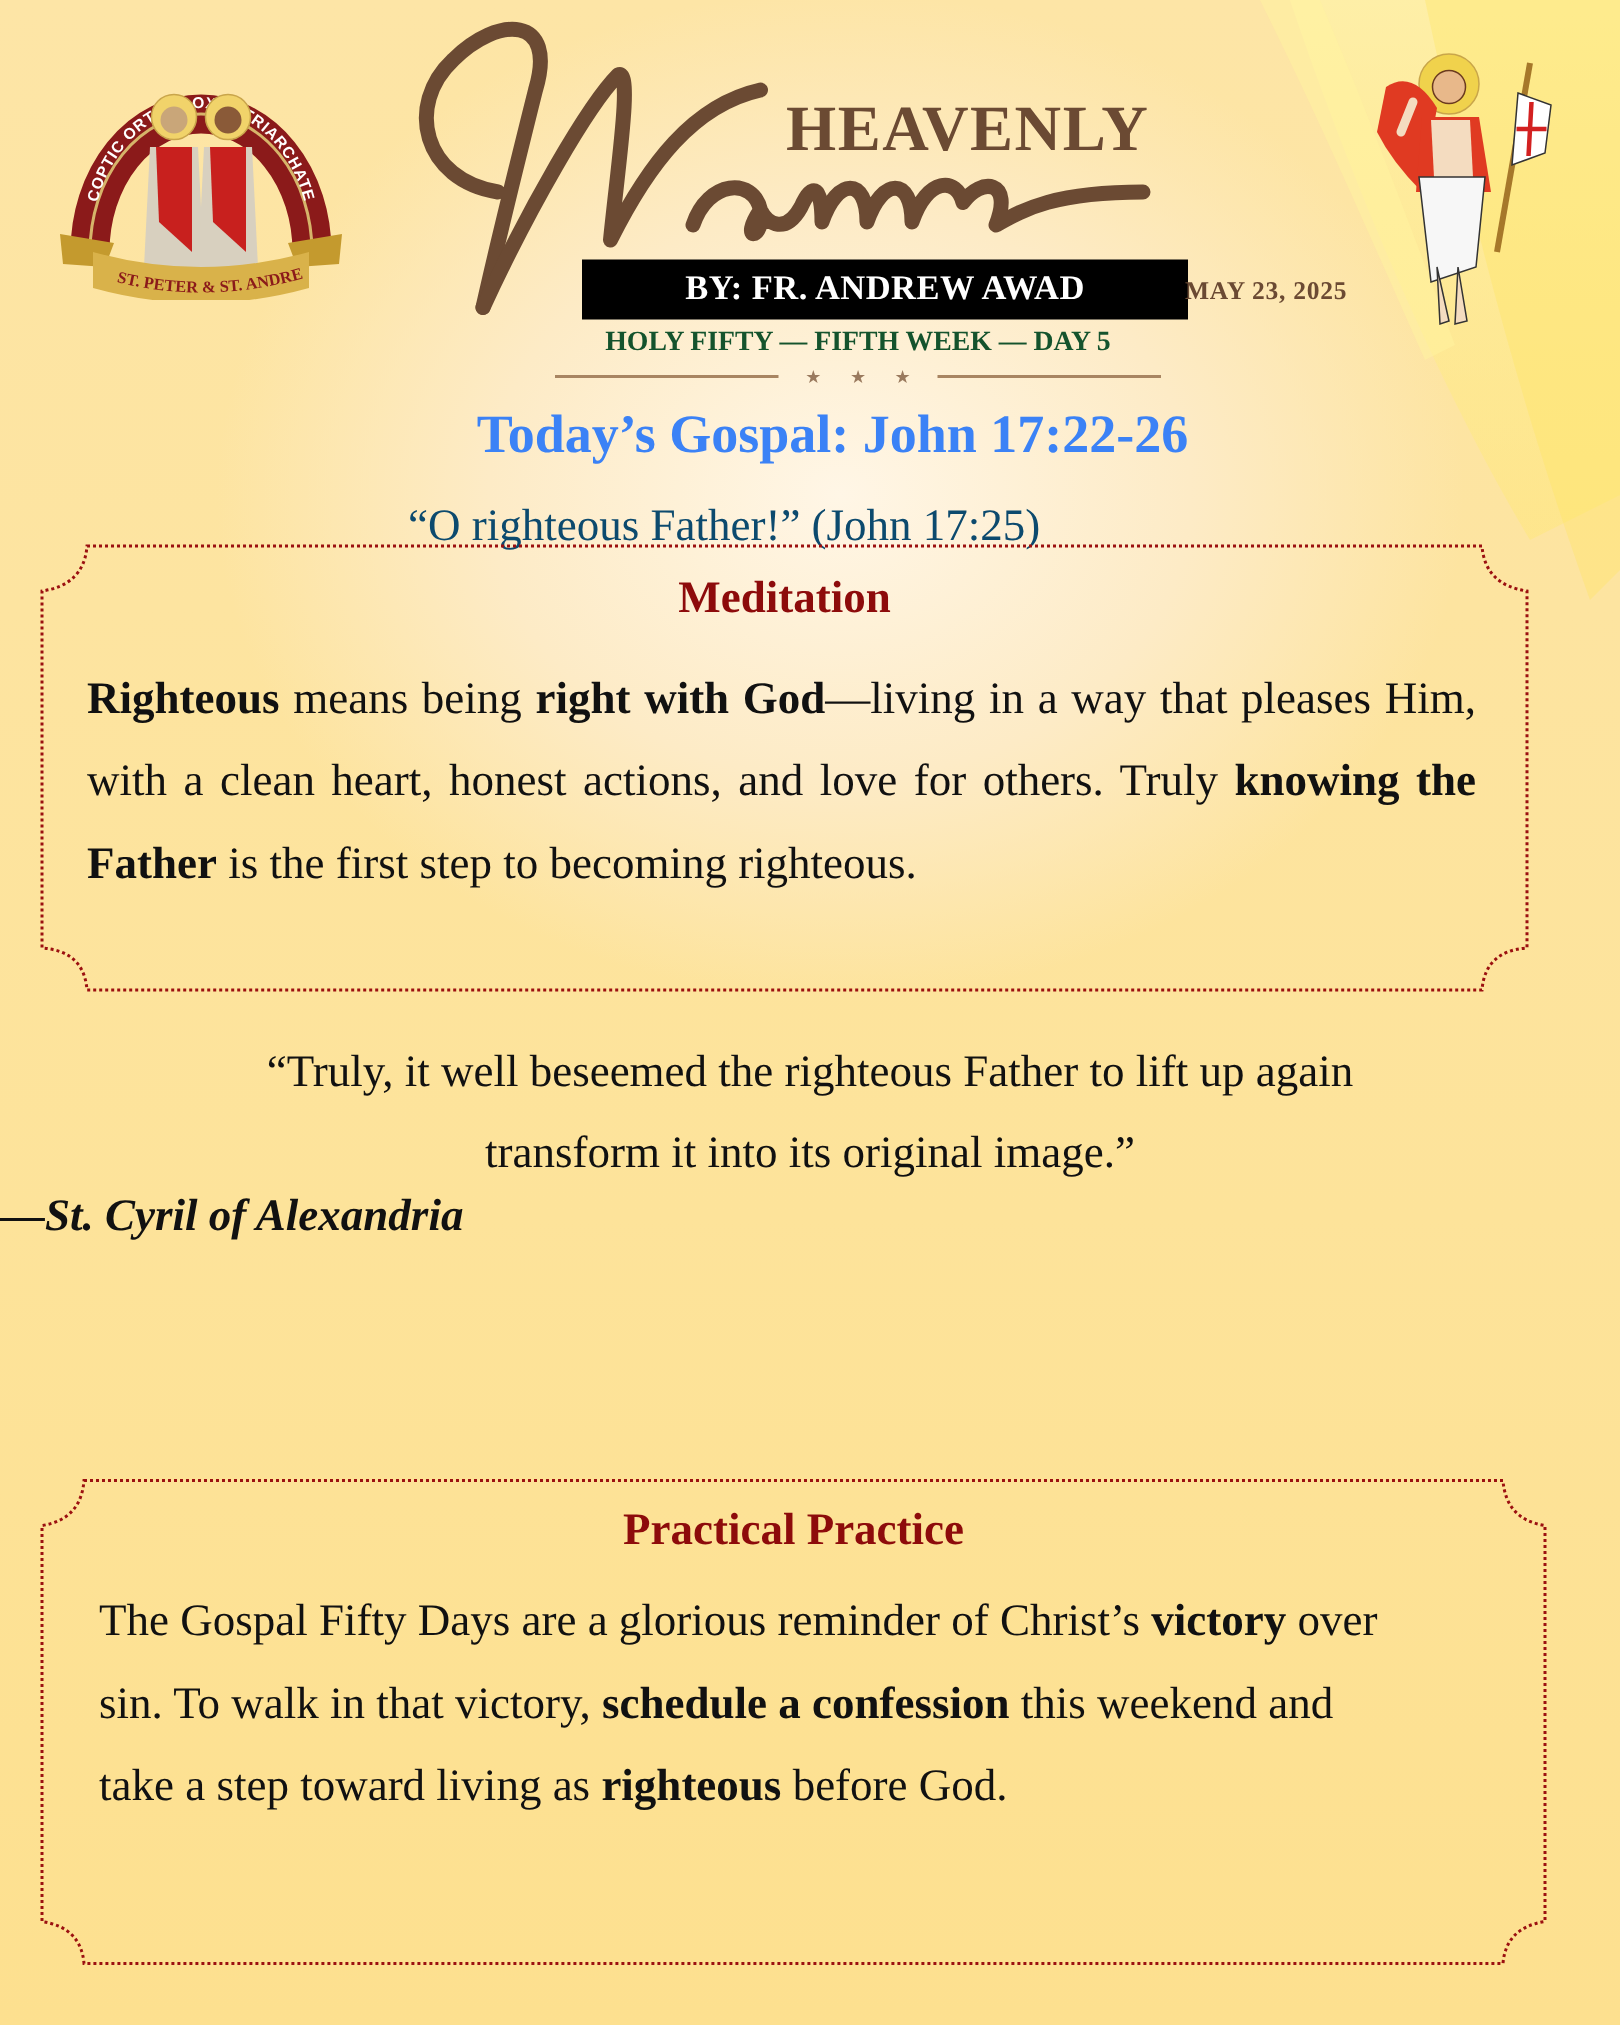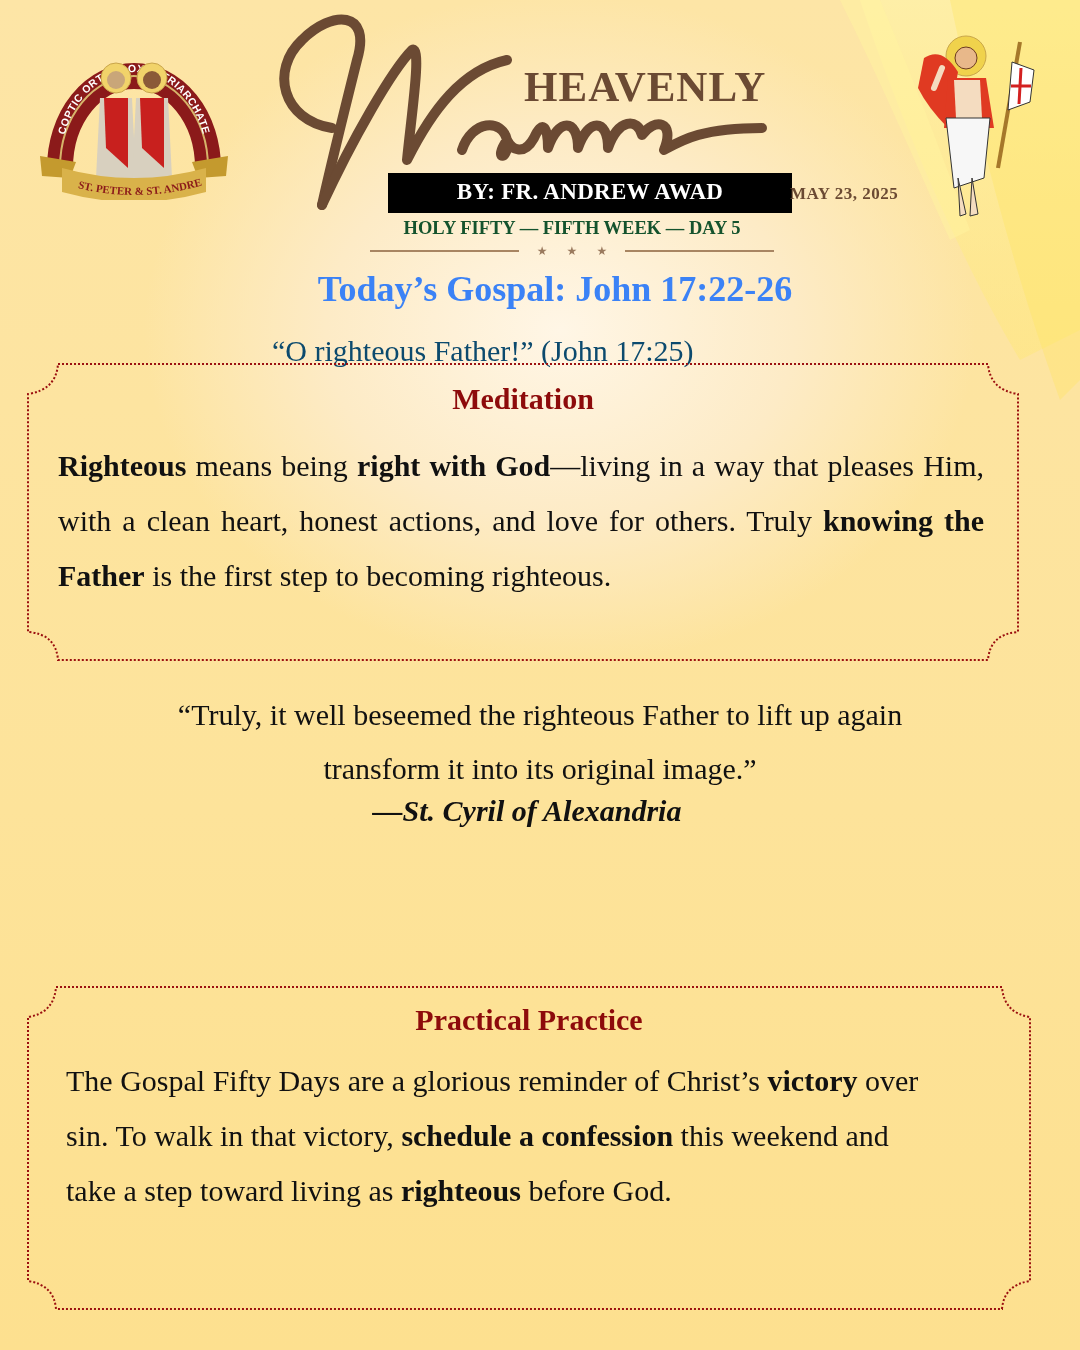--- a/index.html
+++ b/index.html
@@ -76,21 +76,21 @@
 
   .fathers { position:absolute; left:0; right:0; top:682px; }
   .fathers h2 {
     text-align:center; color:#8d0b0b; font-weight:bold; font-size:34px;
   }
   .fathers .quote {
     width:920px; margin:6px auto 0; text-align:center;
     font-size:30px; line-height:54px;
   }
   .fathers .author {
-    text-align:center; font-size:30px; font-weight:bold; font-style:italic;
+    text-align:left; font-size:30px; font-weight:bold; font-style:italic;
     margin-top:-2px; padding-right:26px;
   }
 
   .practice { left:26px; top:985px; width:1006px; height:326px; }
   .practice h2 { top:18px; }
   .practice .body { left:40px; top:68px; width:870px; }
 </style>
 </head>
 <body>
 

